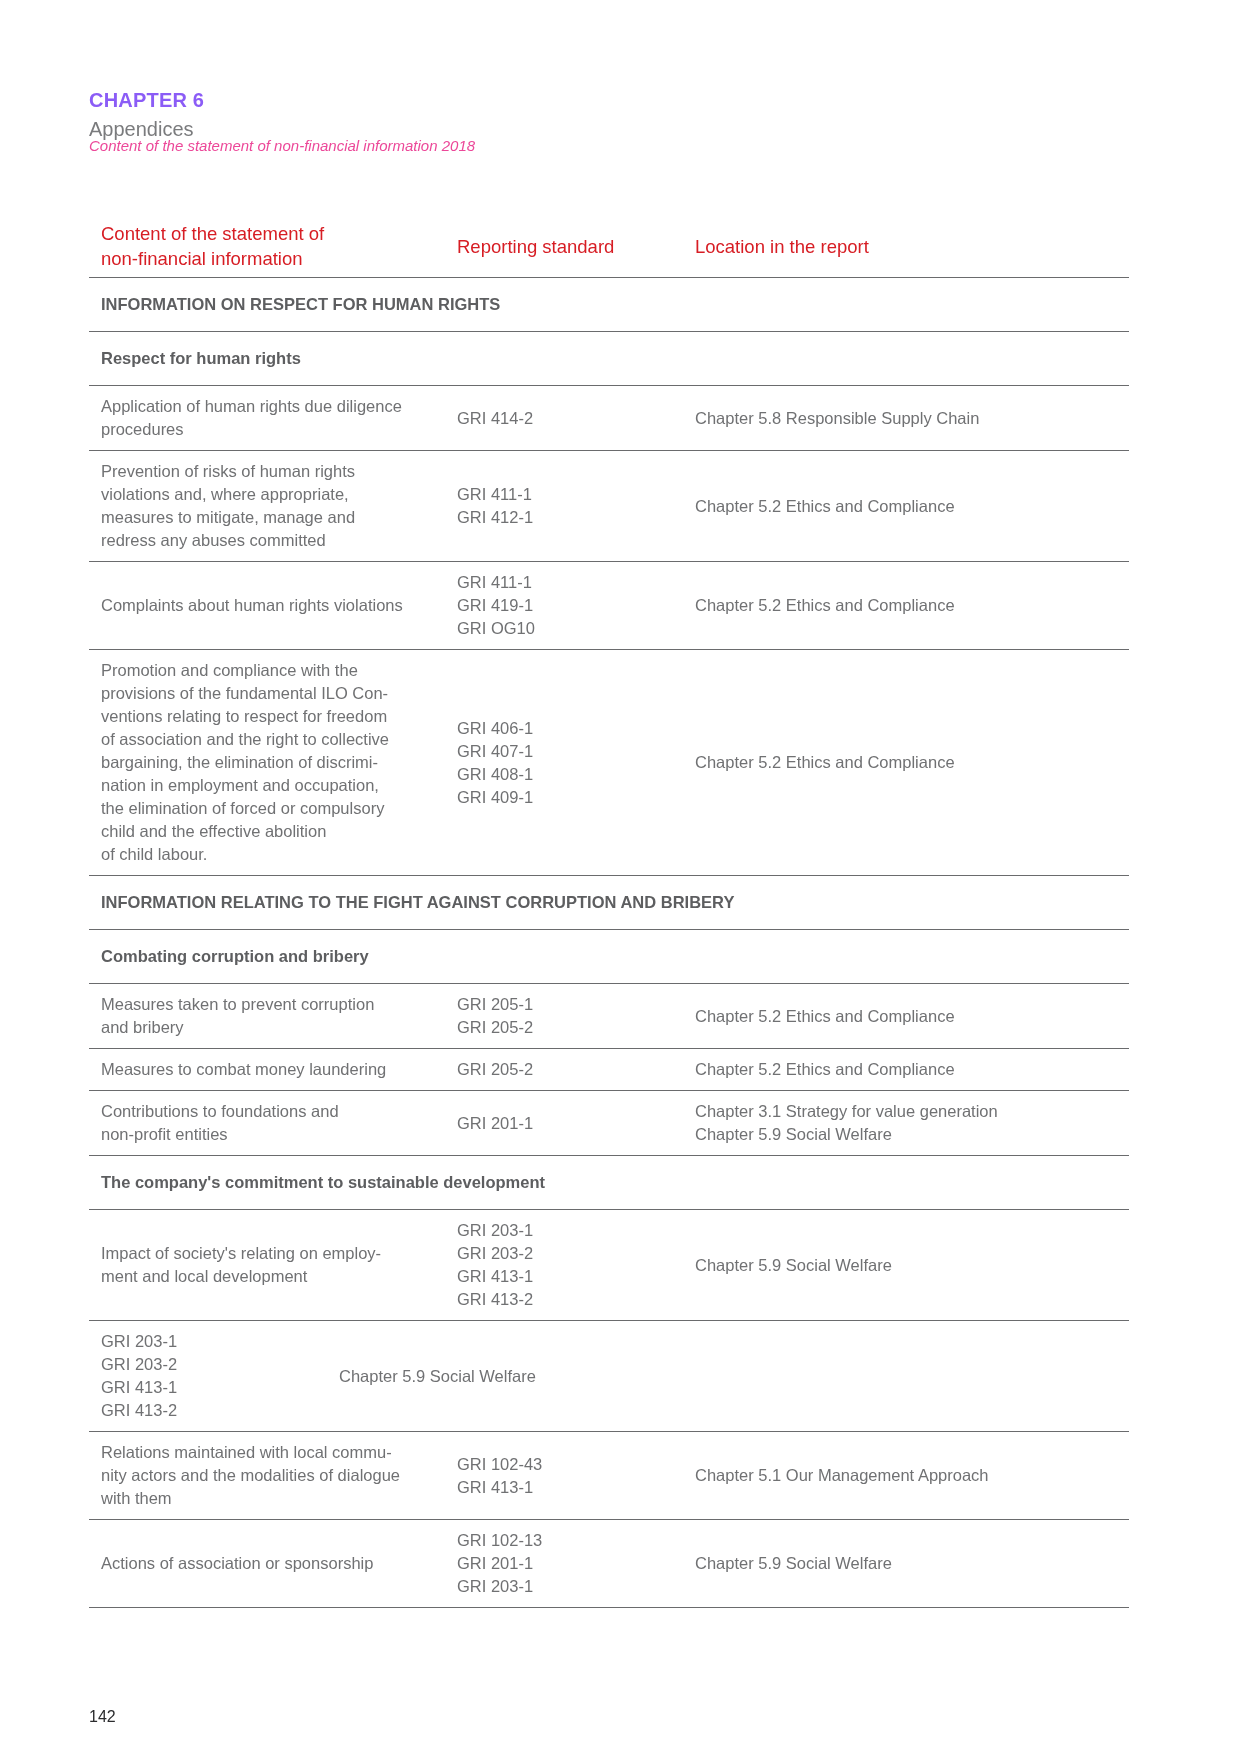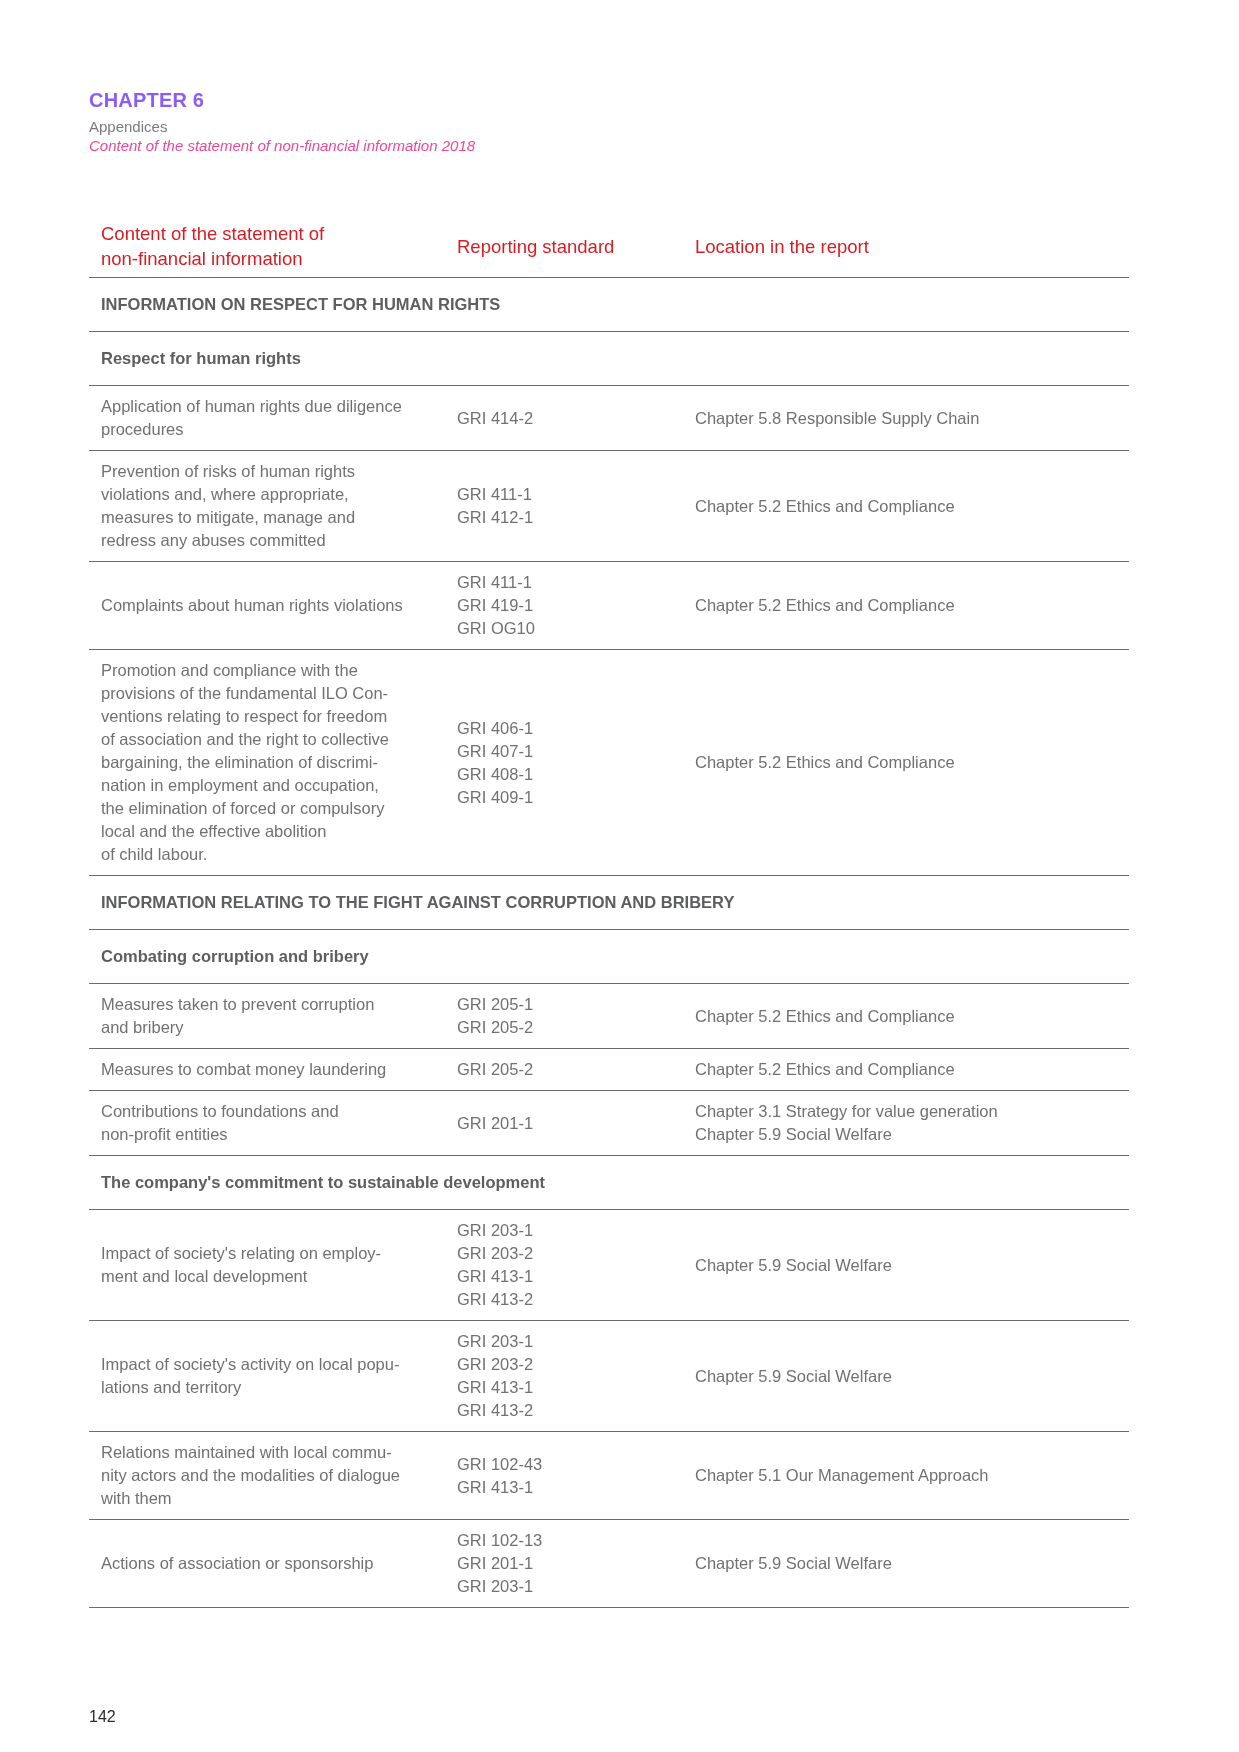--- a/index.html
+++ b/index.html
@@ -1,18 +1,18 @@
 <!DOCTYPE html>
 <html><head>
 <meta charset="utf-8">
 <style>
   html, body { margin: 0; padding: 0; background: #ffffff; }
   body { width: 1239px; height: 1752px; position: relative; font-family: "Liberation Sans", sans-serif; color: #6d6e70; overflow: hidden; }
   .chapter { position: absolute; left: 89px; top: 89px; font-size: 20px; font-weight: bold; color: #8b5cf6; letter-spacing: 0.2px; }
-  .sub1 { position: absolute; left: 89px; top: 118px; font-size: 15px; color: #7a7b7d; text-align: center; }
+  .sub1 { position: absolute; left: 89px; top: 118px; font-size: 20px; color: #7a7b7d; text-align: center; }
   .sub2 { position: absolute; left: 89px; top: 137px; font-size: 15px; font-style: italic; color: #ec4899; }
   .table { position: absolute; left: 89px; top: 215px; width: 1040px; }
   .hdr { display: flex; align-items: center; height: 62px; border-bottom: 1.5px solid #6a6b6d; }
   .hdr div { color: #d71d24; font-size: 18.5px; line-height: 25px; }
   .c1 { width: 356px; padding-left: 12px; box-sizing: border-box; }
   .c2 { width: 238px; padding-left: 12px; box-sizing: border-box; }
   .c3 { flex: 1; padding-left: 12px; box-sizing: border-box; }
   .row { display: flex; align-items: center; border-bottom: 1.5px solid #6a6b6d; font-size: 16.5px; line-height: 23px; color: #707173; }
   .row > div { padding-top: 9px; padding-bottom: 9px; }
   .section { height: 53px; display: flex; align-items: center; border-bottom: 1.5px solid #6a6b6d; padding-left: 12px; font-size: 16.5px; font-weight: bold; color: #5d5e60; }
@@ -81,21 +81,21 @@
       </div>
       <div class="row">
         <div class="c1">
           <span class="line">Promotion and compliance with the</span>
           <span class="line">provisions of the fundamental ILO Con-</span>
           <span class="line">ventions relating to respect for freedom</span>
           <span class="line">of association and the right to collective</span>
           <span class="line">bargaining, the elimination of discrimi-</span>
           <span class="line">nation in employment and occupation,</span>
           <span class="line">the elimination of forced or compulsory</span>
-          <span class="line">local and the effective abolition</span>
+          <span class="line">child and the effective abolition</span>
           <span class="line">of child labour.</span>
         </div>
         <div class="c2">
           <span class="line">GRI 406-1</span>
           <span class="line">GRI 407-1</span>
           <span class="line">GRI 408-1</span>
           <span class="line">GRI 409-1</span>
         </div>
         <div class="c3">
           <span class="line">Chapter 5.2 Ethics and Compliance</span>
@@ -150,24 +150,20 @@
           <span class="line">GRI 203-1</span>
           <span class="line">GRI 203-2</span>
           <span class="line">GRI 413-1</span>
           <span class="line">GRI 413-2</span>
         </div>
         <div class="c3">
           <span class="line">Chapter 5.9 Social Welfare</span>
         </div>
       </div>
       <div class="row">
-        <div class="c1">
-          <span class="line">Impact of society's activity on local popu-</span>
-          <span class="line">lations and territory</span>
-        </div>
         <div class="c2">
           <span class="line">GRI 203-1</span>
           <span class="line">GRI 203-2</span>
           <span class="line">GRI 413-1</span>
           <span class="line">GRI 413-2</span>
         </div>
         <div class="c3">
           <span class="line">Chapter 5.9 Social Welfare</span>
         </div>
       </div>

